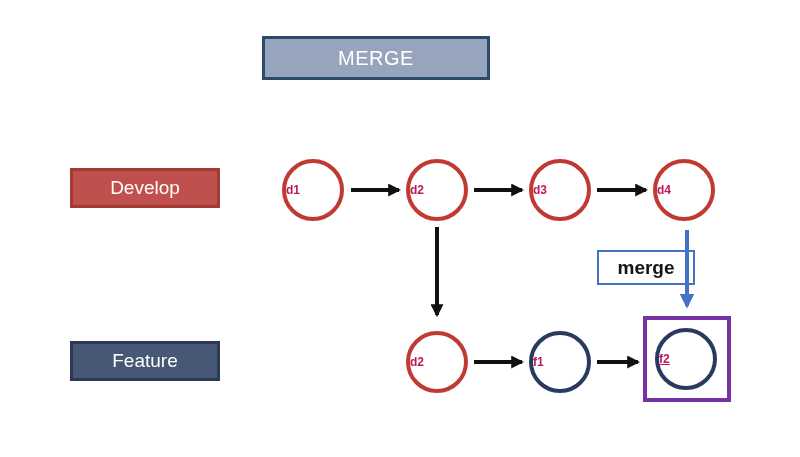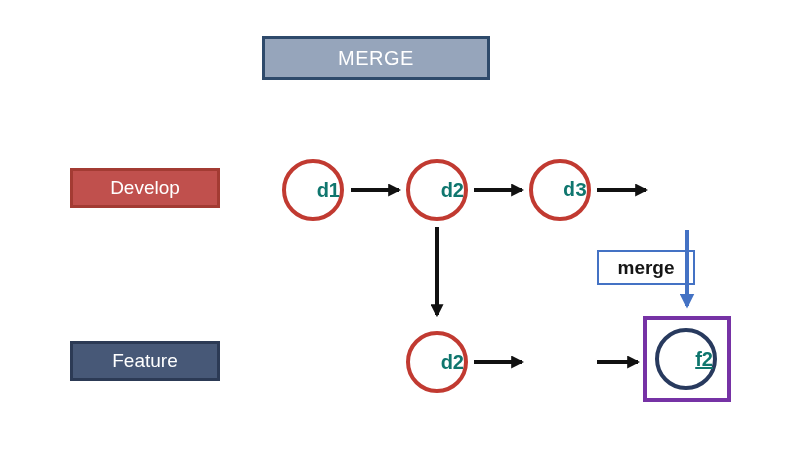--- a/index.html
+++ b/index.html
@@ -48,31 +48,31 @@
     border: 3px solid #2c3a55;
   }
 
   
   .node {
     position: absolute;
     width: 62px; height: 62px;
     box-sizing: border-box;
     border-radius: 50%;
     background: #ffffff;
-    display: flex; align-items: center; justify-content: flex-end;
-    font-size: 20px;
+    display: flex; align-items: center; justify-content: flex-start;
+    font-size: 12px;
     font-weight: bold;
-    color: #0f766e;
+    color: #be185d;
   }
   .node.red  { border: 4px solid #c13a31; }
   .node.navy { border: 4px solid #283a5e; }
 
   .node.d1  { left: 282px; top: 159px; }
   .node.d2  { left: 406px; top: 159px; }
-  .node.d3  { left: 529px; top: 159px; font-family: Liberation Mono, monospace; }
+  .node.d3  { left: 529px; top: 159px; }
   .node.d4  { left: 653px; top: 159px; }
   .node.fd2 { left: 406px; top: 331px; }
   .node.f1  { left: 529px; top: 331px; }
   .node.f2  { left: 655px; top: 328px; text-decoration: underline; }
 
   
   .highlight-frame {
     position: absolute;
     left: 643px; top: 316px;
     width: 88px; height: 86px;
@@ -123,23 +123,29 @@
 
   <div class="node red d1">
     <span>d1</span>
   </div>
   <div class="node red d2">
     <span>d2</span>
   </div>
   <div class="node red d3">
     <span>d3</span>
   </div>
+  <div class="node red d4">
+    <span>d4</span>
+  </div>
 
   <div class="node red fd2">
     <span>d2</span>
+  </div>
+  <div class="node navy f1">
+    <span>f1</span>
   </div>
 
   <div class="highlight-frame"></div>
   <div class="node navy f2">
     <span>f2</span>
   </div>
 
   <div class="merge-tag">
     <span>merge</span>
   </div>

